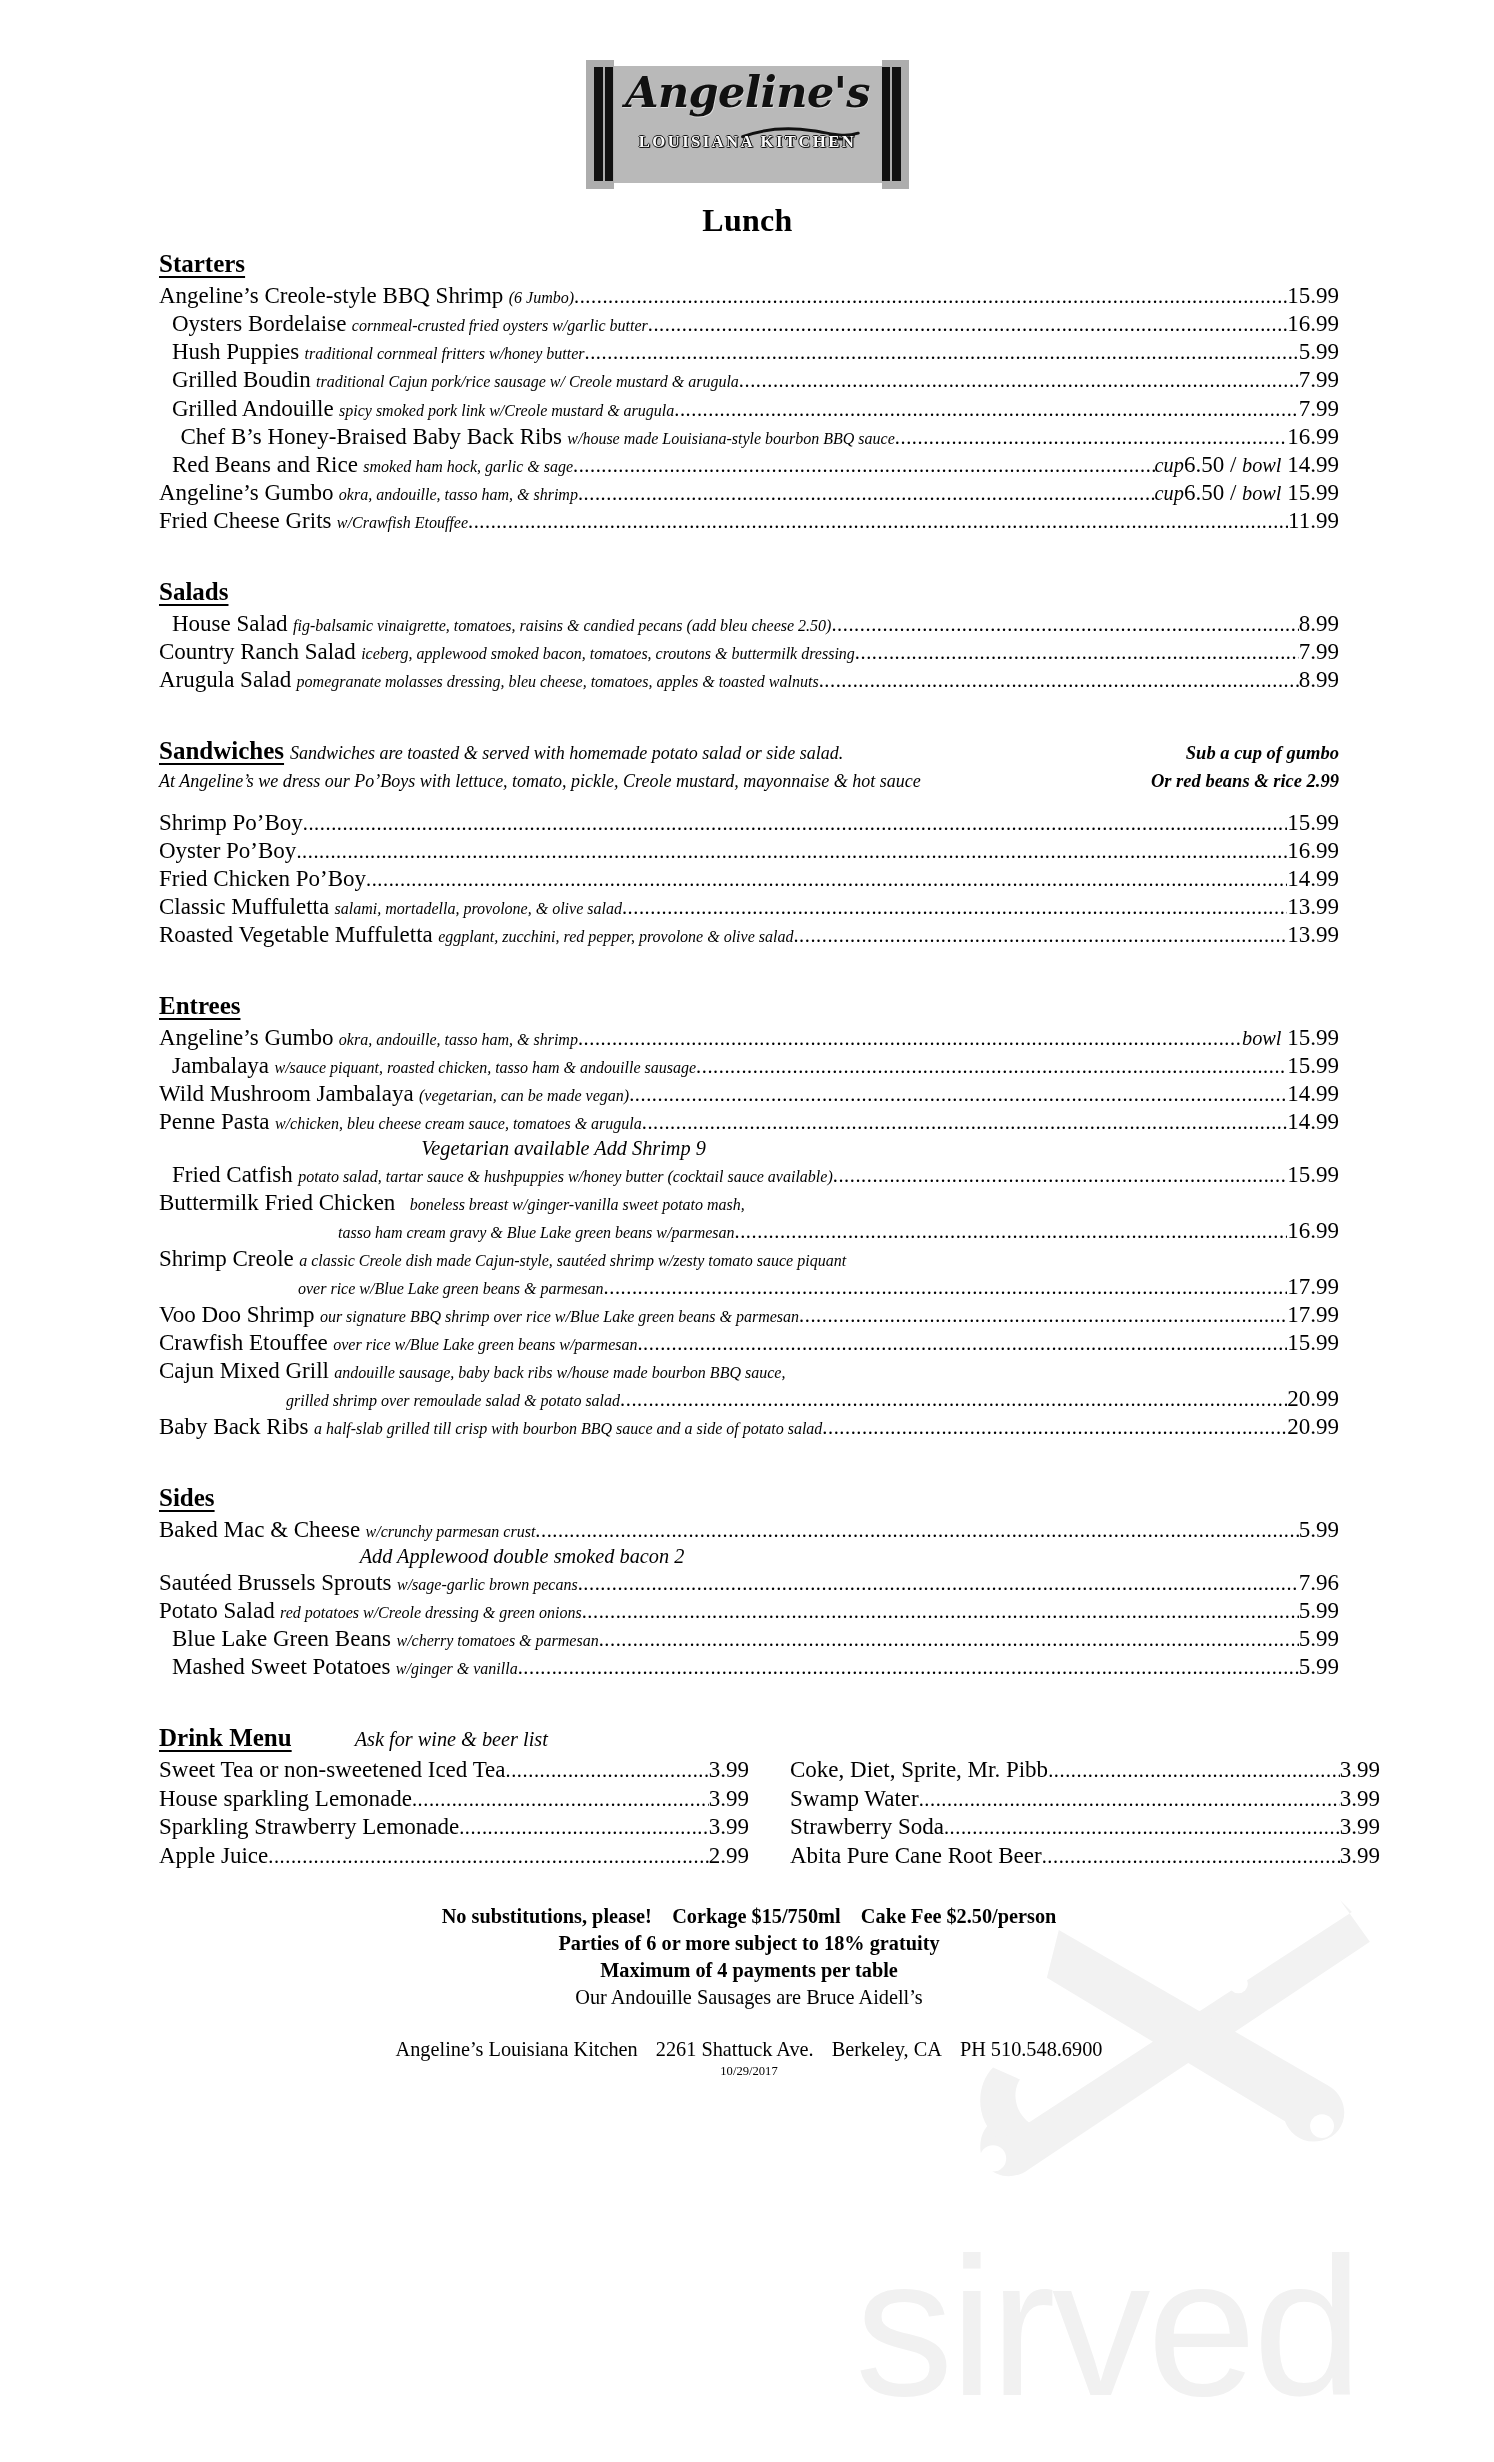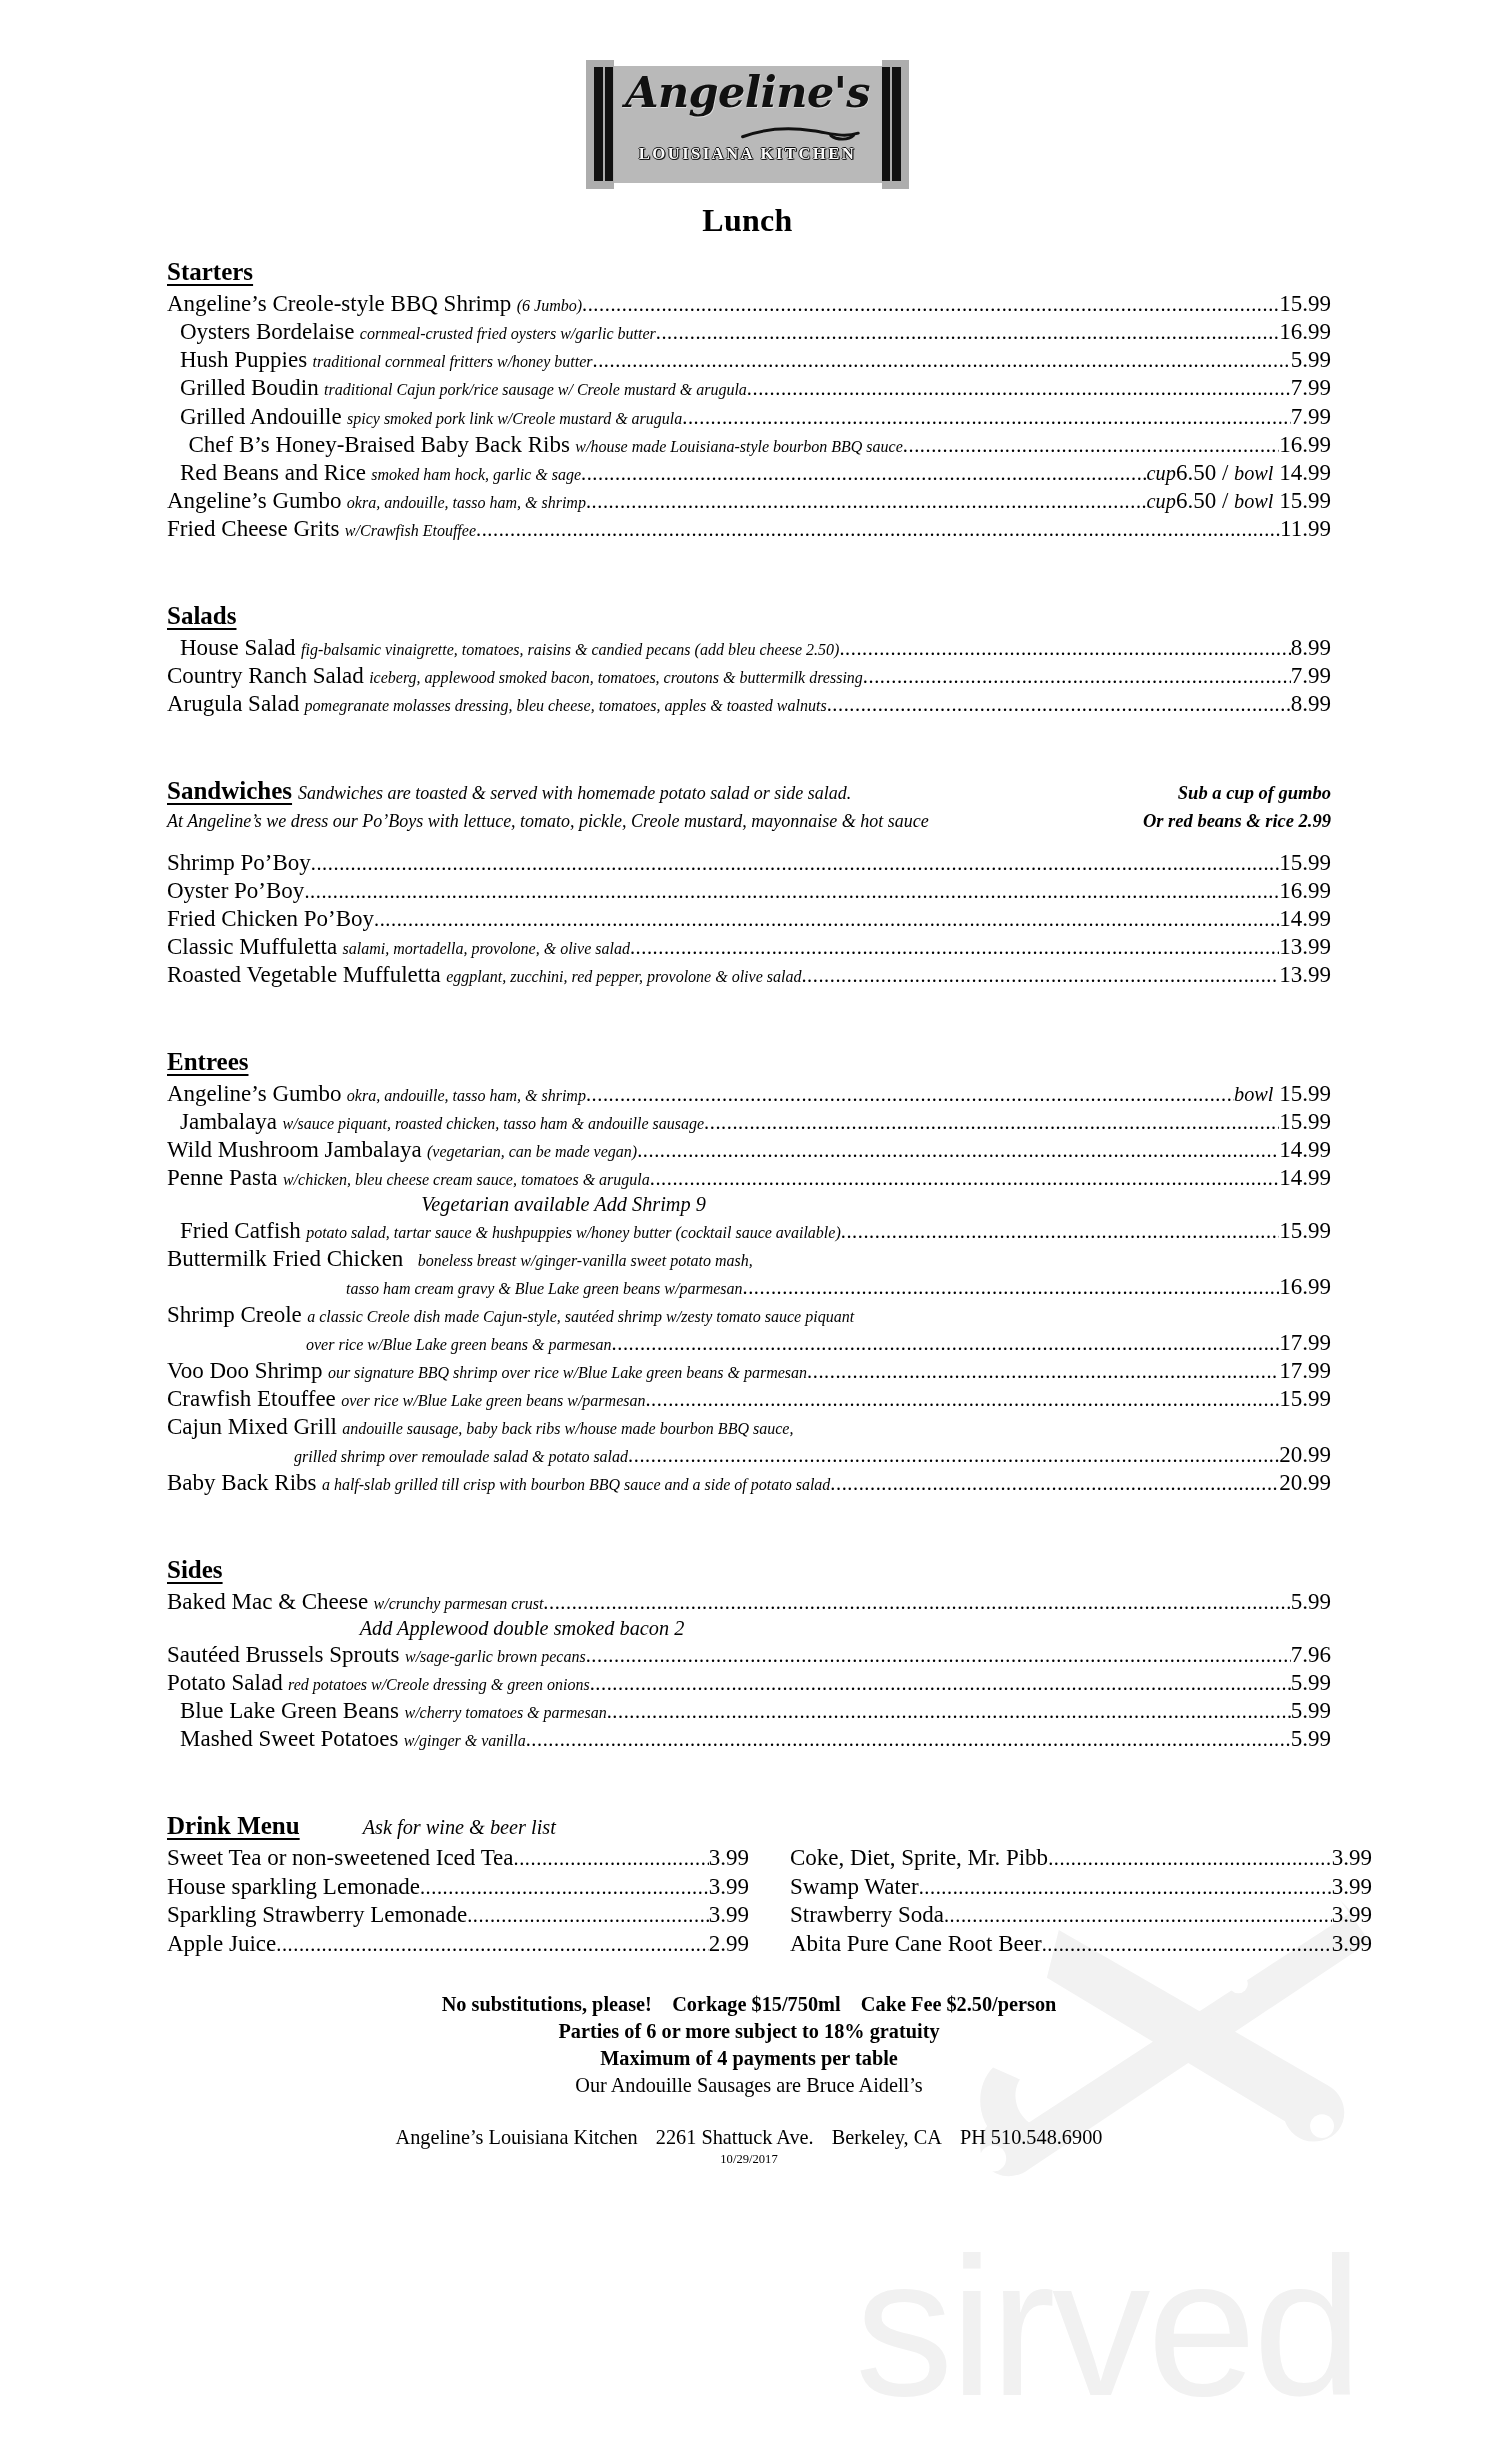--- a/index.html
+++ b/index.html
@@ -110,21 +110,21 @@
   .logo .swoosh {
     position: absolute;
     left: 155px;
     top: 66px;
     width: 120px;
     height: 15.5px;
   }
   .logo .sub {
     position: absolute;
     left: 0;
-    top: 84px;
+    top: 72px;
     width: 323px;
     text-align: center;
     font-family: "Liberation Serif", serif;
     font-weight: bold;
     font-size: 16.7px;
     letter-spacing: 2.4px;
     color: #fafafa;
     text-shadow:
       -0.9px 0 0 #111, 0.9px 0 0 #111,
       0 -0.9px 0 #111, 0 0.9px 0 #111,
@@ -138,21 +138,21 @@
     font-weight: bold;
     margin: 2.4px 0 4.8px 0;
     letter-spacing: 0.3px;
   }
 
   
   .content {
     padding: 0 148px 0 151px;
   }
 
-  .section { margin: 16px; }
+  .section { margin: 8px; }
   .section-head {
     font-size: 25px;
     font-weight: bold;
     text-decoration: underline;
     text-decoration-thickness: 2.4px;
     text-underline-offset: 3.6px;
     margin: 0 0 1.2px 0;
     display: inline-block;
     line-height: 1.35;
   }

